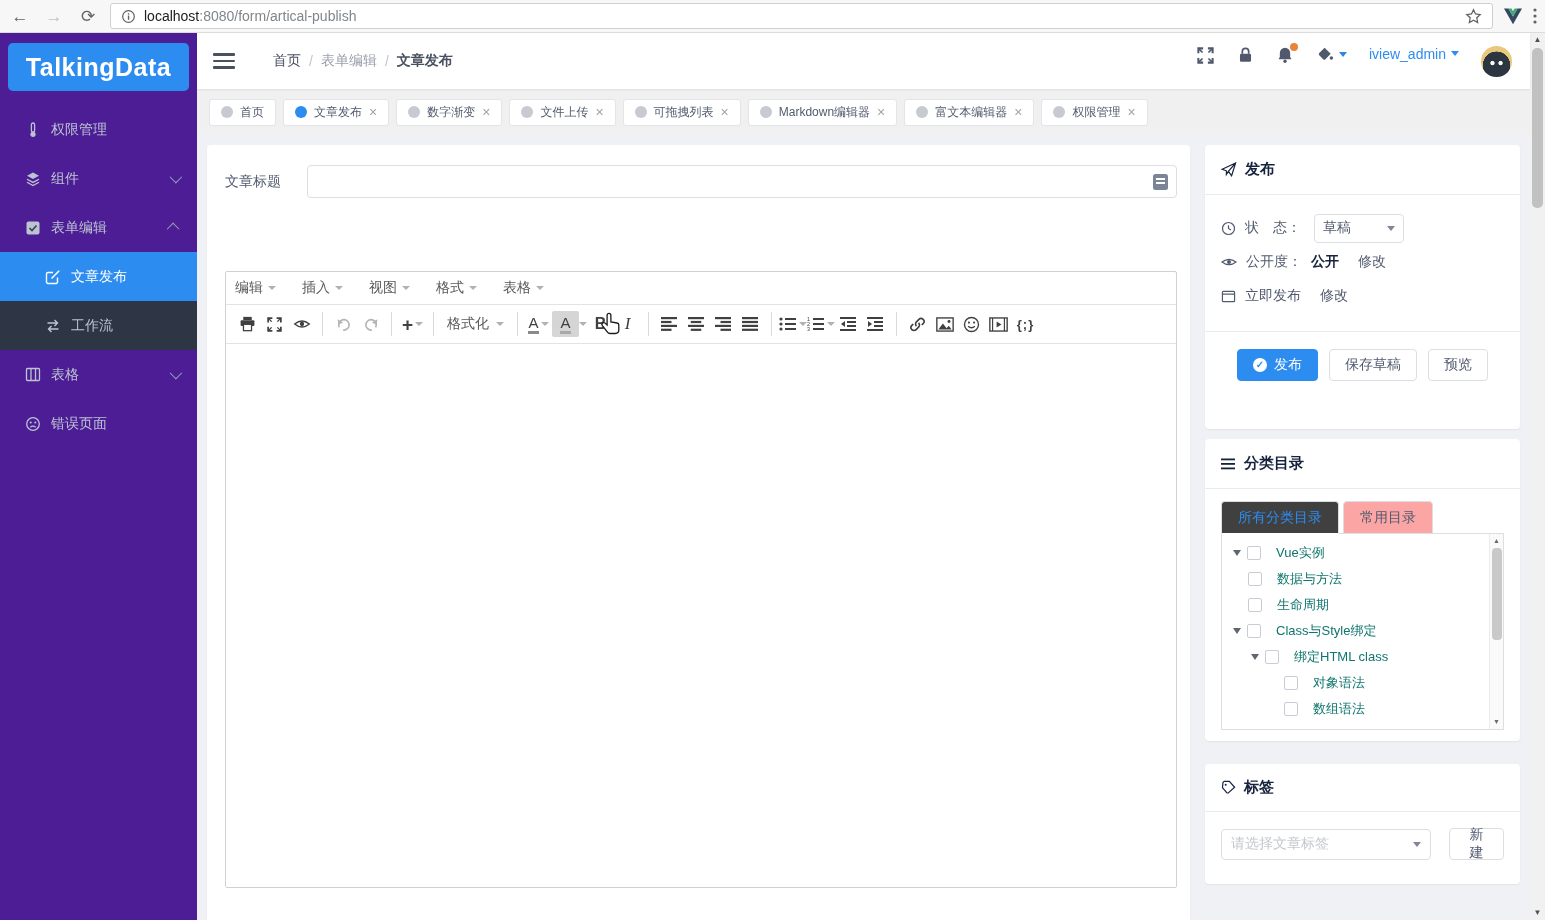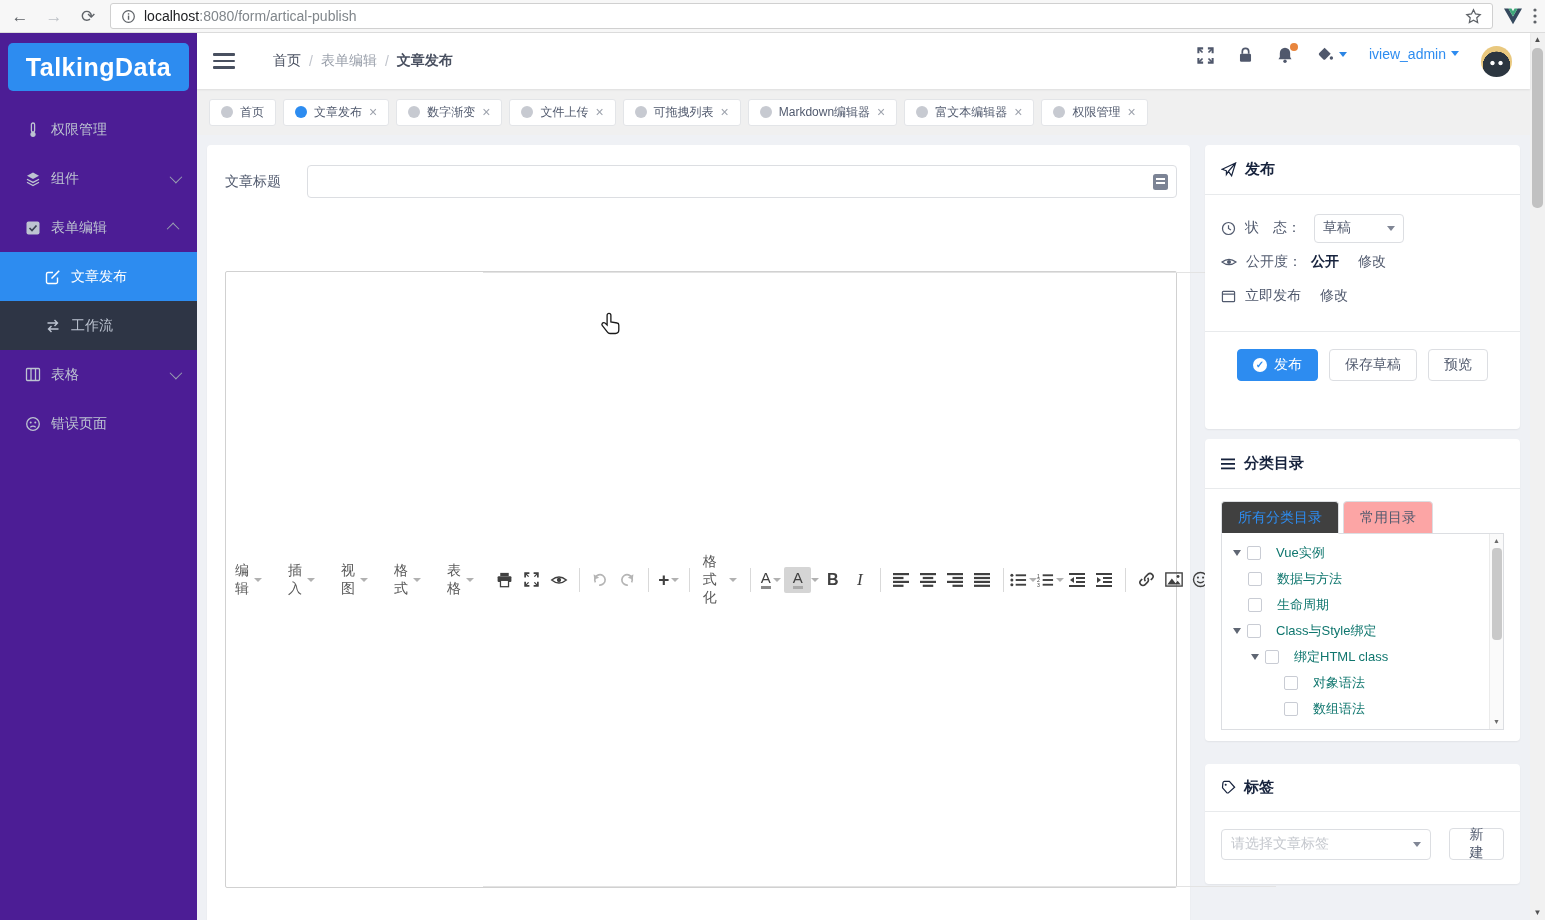--- a/index.html
+++ b/index.html
@@ -69,21 +69,21 @@
   .content { flex:1; position:relative; background:#eff1f5; overflow:hidden; }
   .main-card { position:absolute; left:10px; top:10px; width:983px; bottom:0; background:#fff; border-radius:4px 4px 0 0; box-shadow:0 1px 2px rgba(0,0,0,.06); padding:18px 13px 0 18px; }
   .title-row { display:flex; align-items:center; margin-top:2px; }
   .title-label { width:58px; margin-right:24px; color:#515a6e; font-size:14px; flex:none; }
   .title-input-wrap { flex:1; height:33px; border:1px solid #dcdee2; border-radius:4px; display:flex; align-items:center; padding:0 8px; background:#fff; }
   .title-input { flex:1; border:none; outline:none; font-size:14px; color:#515a6e; background:transparent; }
   .doc-badge { width:15px; height:16px; background:#7c8495; border-radius:2.5px; position:relative; flex:none; }
   .doc-badge:before { content:""; position:absolute; left:3px; right:3px; top:4px; height:2px; background:#fff; box-shadow:0 4px 0 #fff; }
 
   
-  .editor { margin-top:73px; border:1px solid #d1d1d1; border-radius:2px; height:calc(100% - 140px); display:flex; flex-direction:row; }
+  .editor { margin-top:73px; border:1px solid #d1d1d1; border-radius:2px; height:calc(100% - 140px); display:flex; flex-direction:column; }
   .menubar { display:flex; align-items:center; padding:7px 9px; gap:26px; }
   .menu-item { color:#595959; font-size:14px; display:flex; align-items:center; gap:5px; cursor:pointer; }
   .mcaret { width:0; height:0; border-left:4px solid transparent; border-right:4px solid transparent; border-top:4.5px solid #b1b1b1; }
   .toolbar { display:flex; align-items:center; border-top:1px solid #e3e3e3; border-bottom:1px solid #e3e3e3; padding:6px 8px; }
   .tbtn { min-width:27px; height:26px; display:flex; align-items:center; justify-content:center; color:#404040; cursor:pointer; border-radius:2px; gap:2px; }
   .tsep { width:1px; height:24px; background:#d9d9d9; margin:0 7px; }
   .tbtn .glyph-b { font-weight:bold; font-size:16px; }
   .tbtn .glyph-i { font-family:"Liberation Serif",serif; font-style:italic; font-size:17px; }
   .plus-glyph { font-size:19px; font-weight:bold; line-height:1; }
   .formats { color:#595959; font-size:14px; padding:0 6px; }

